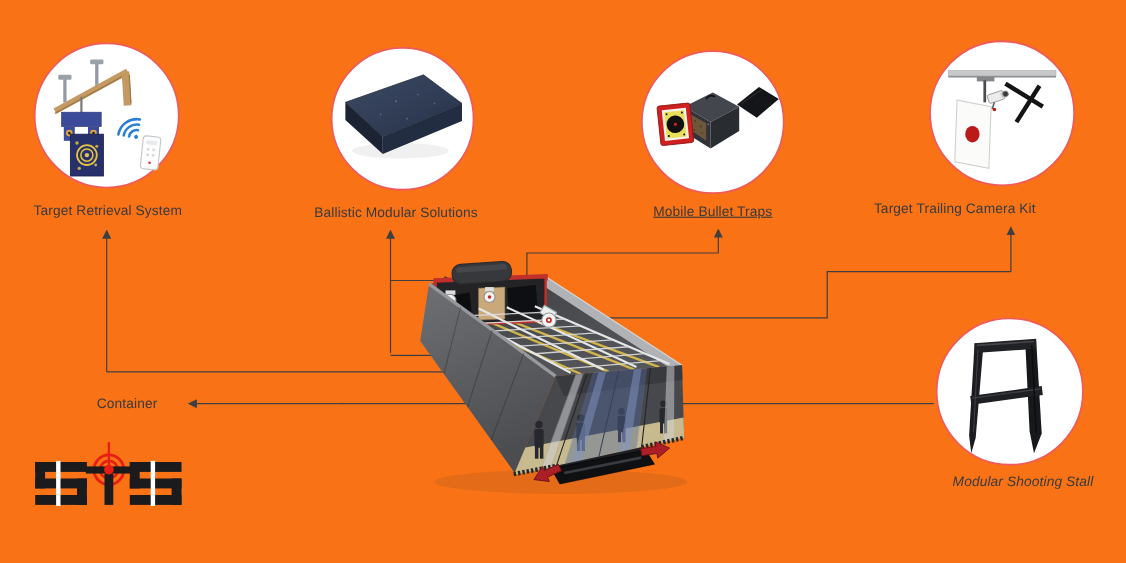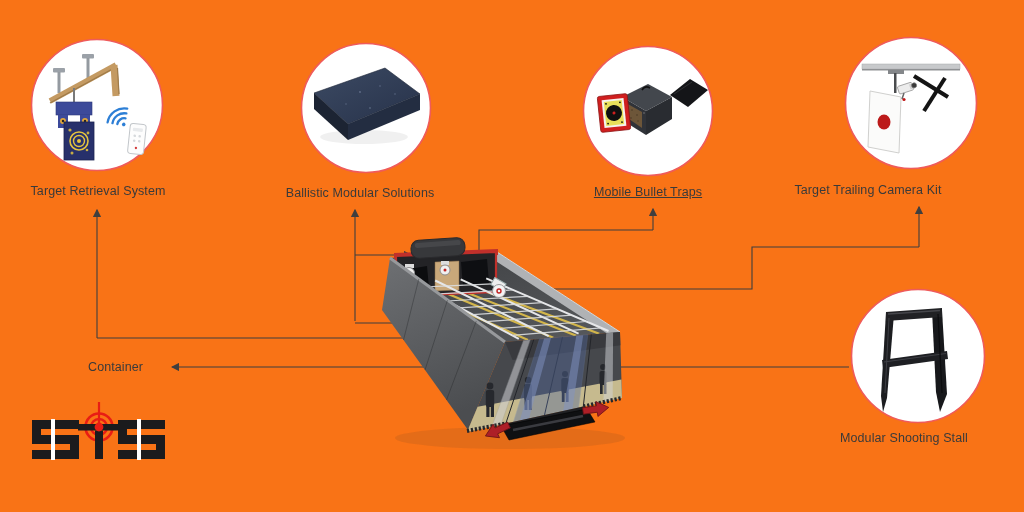--- a/index.html
+++ b/index.html
@@ -181,21 +181,21 @@
       <line x1="34" y1="74" x2="96" y2="65.5" stroke="#3d3e44" stroke-width="1.2"></line>
       <line x1="39" y1="30" x2="35" y2="105" stroke="#3d3e44" stroke-width="1"></line>
       <line x1="88" y1="26" x2="92" y2="105" stroke="#0b0c0e" stroke-width="1.2"></line>
     </svg>
   </div>
 
   <div class="label" style="left:98px;top:184px;">Target Retrieval System</div>
   <div class="label" style="left:360px;top:186px;">Ballistic Modular Solutions</div>
   <div class="label" style="left:648px;top:185px;text-decoration:underline;">Mobile Bullet Traps</div>
   <div class="label" style="left:868px;top:183px;">Target Trailing Camera Kit</div>
-  <div class="label" style="left:904px;top:431px;">Modular Shooting Stall</div>
+  <div class="label" style="left:930px;top:431px;font-style:italic;">Modular Shooting Stall</div>
   <div class="label left-align" style="left:88px;top:360px;">Container</div>
 
   <div class="abs" style="left:375px;top:228px;">
   <svg width="260" height="225" viewBox="0 0 260 225">
     <defs>
       <linearGradient id="wallGrad" x1="0" y1="0" x2="0.3" y2="1">
         <stop offset="0" stop-color="#6e7073"></stop>
             <stop offset="1" stop-color="#4b4d50"></stop>
       </linearGradient>
       <linearGradient id="floorGrad" x1="0" y1="0" x2="0.8" y2="1">

